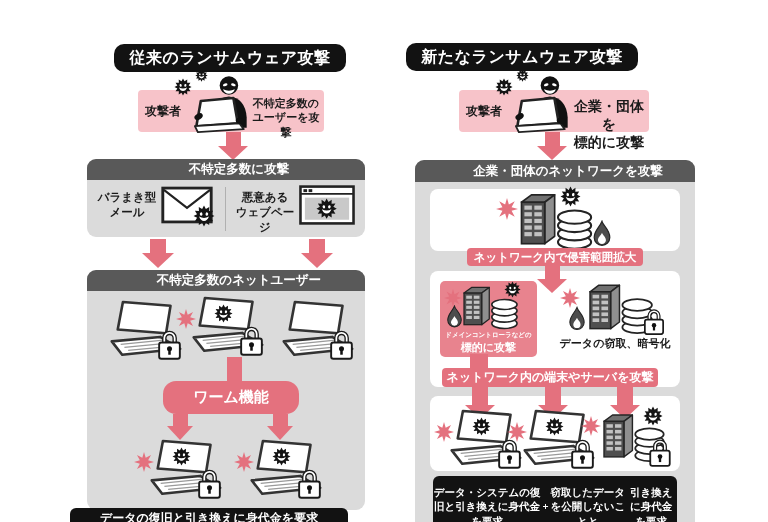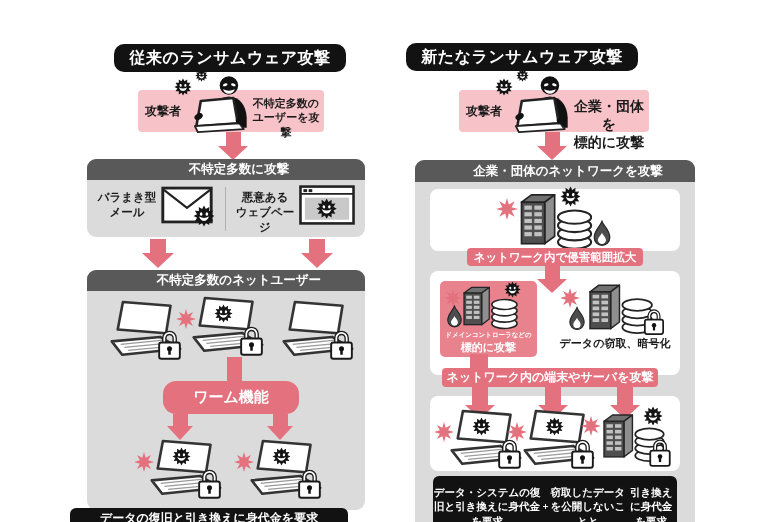--- a/index.html
+++ b/index.html
@@ -260,21 +260,21 @@
             <use href="#sym-virus"></use>
           </svg>
         <svg class="abs" style="left:94px;top:34px" width="24" height="29" viewBox="0 0 40 48">
             <use href="#sym-fire"></use>
           </svg>
       </div>
     </div>
 
     <div class="abs pinklabel" style="left:52px;top:88px;width:176px;height:18px;font-size:11.5px">ネットワーク内で侵害範囲拡大</div>
 
-    <div class="abs wbox" style="left:15px;top:111px;width:250px;height:104px">
+    <div class="abs wbox" style="left:15px;top:111px;width:250px;height:116px">
       <div class="abs" style="left:10px;top:10px;width:97px;height:76px;background:#e8838e;border-radius:5px">
         <svg class="abs" style="left:4px;top:8px" width="18" height="18" viewBox="0 0 40 40">
             <use href="#sym-burst"></use>
           </svg>
         <svg class="abs" style="left:12px;top:2px" width="72" height="48" viewBox="0 0 112 76">
             <use href="#sym-server"></use>
           </svg>
         <svg class="abs" style="left:64px;top:0" width="17" height="17" viewBox="0 0 40 40">
             <use href="#sym-virus"></use>
           </svg>

